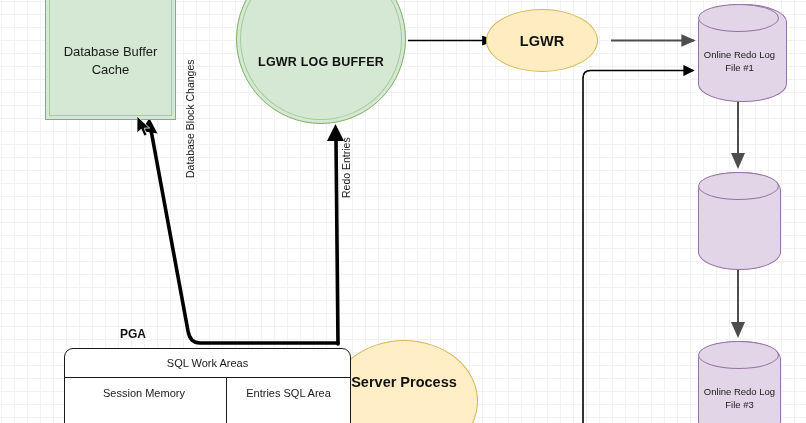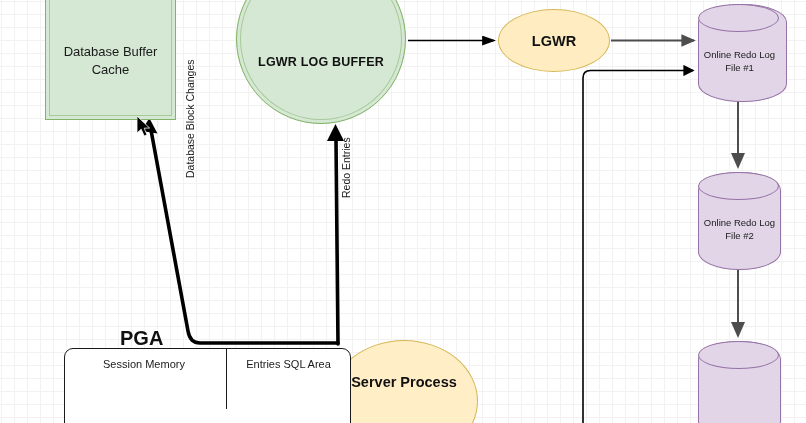--- a/index.html
+++ b/index.html
@@ -67,21 +67,21 @@
     box-shadow: inset 0 0 0 3px #d5e8d4, inset 0 0 0 4px #a8c99a;
     font-size: 12.5px;
     font-weight: bold;
     color: #111111;
     letter-spacing: .2px;
     padding-top: 46px;
   }
 
   
   #lgwr {
-    left: 498px;
+    left: 486px;
     top: 9px;
     width: 112px;
     height: 63px;
     border-radius: 50%;
     background: #ffedc1;
     border: 1px solid #d6b656;
     font-size: 14.5px;
     font-weight: bold;
     color: #111111;
   }
@@ -136,21 +136,21 @@
   #orl2 { left: 698px; top: 172px; height: 96px; }
   #orl2 .cyl-label { top: 44px; }
   #orl3 { left: 698px; top: 341px; height: 96px; }
   #orl3 .cyl-label { top: 44px; }
 
   
   #pga-label {
     position: absolute;
     left: 120px;
     top: 327px;
-    font-size: 20px;
+    font-size: 12px;
     font-weight: bold;
     color: #111111;
   }
 
   
   #pga-table {
     position: absolute;
     left: 64px;
     top: 348px;
     width: 287px;
@@ -264,30 +264,33 @@
     <span>Server Process</span>
   </div>
 
   <div class="cyl" id="orl1">
     <div class="cap"></div>
     <div class="cyl-label">Online Redo Log File #1</div>
   </div>
 
   <div class="cyl" id="orl2">
     <div class="cap"></div>
-    <div class="cyl-label">Online Redo Log File #2</div>
   </div>
 
   <div class="cyl" id="orl3">
     <div class="cap"></div>
+    <div class="cyl-label">Online Redo Log File #3</div>
   </div>
 
   <div id="pga-label">PGA</div>
 
   <div id="pga-table">
+    <div class="row-head">
+      <span>SQL Work Areas</span>
+    </div>
     <div class="row-cells">
       <div class="cell left">
         <span>Session Memory</span>
       </div>
       <div class="cell">
         <span>Entries SQL Area</span>
       </div>
     </div>
   </div>
 

